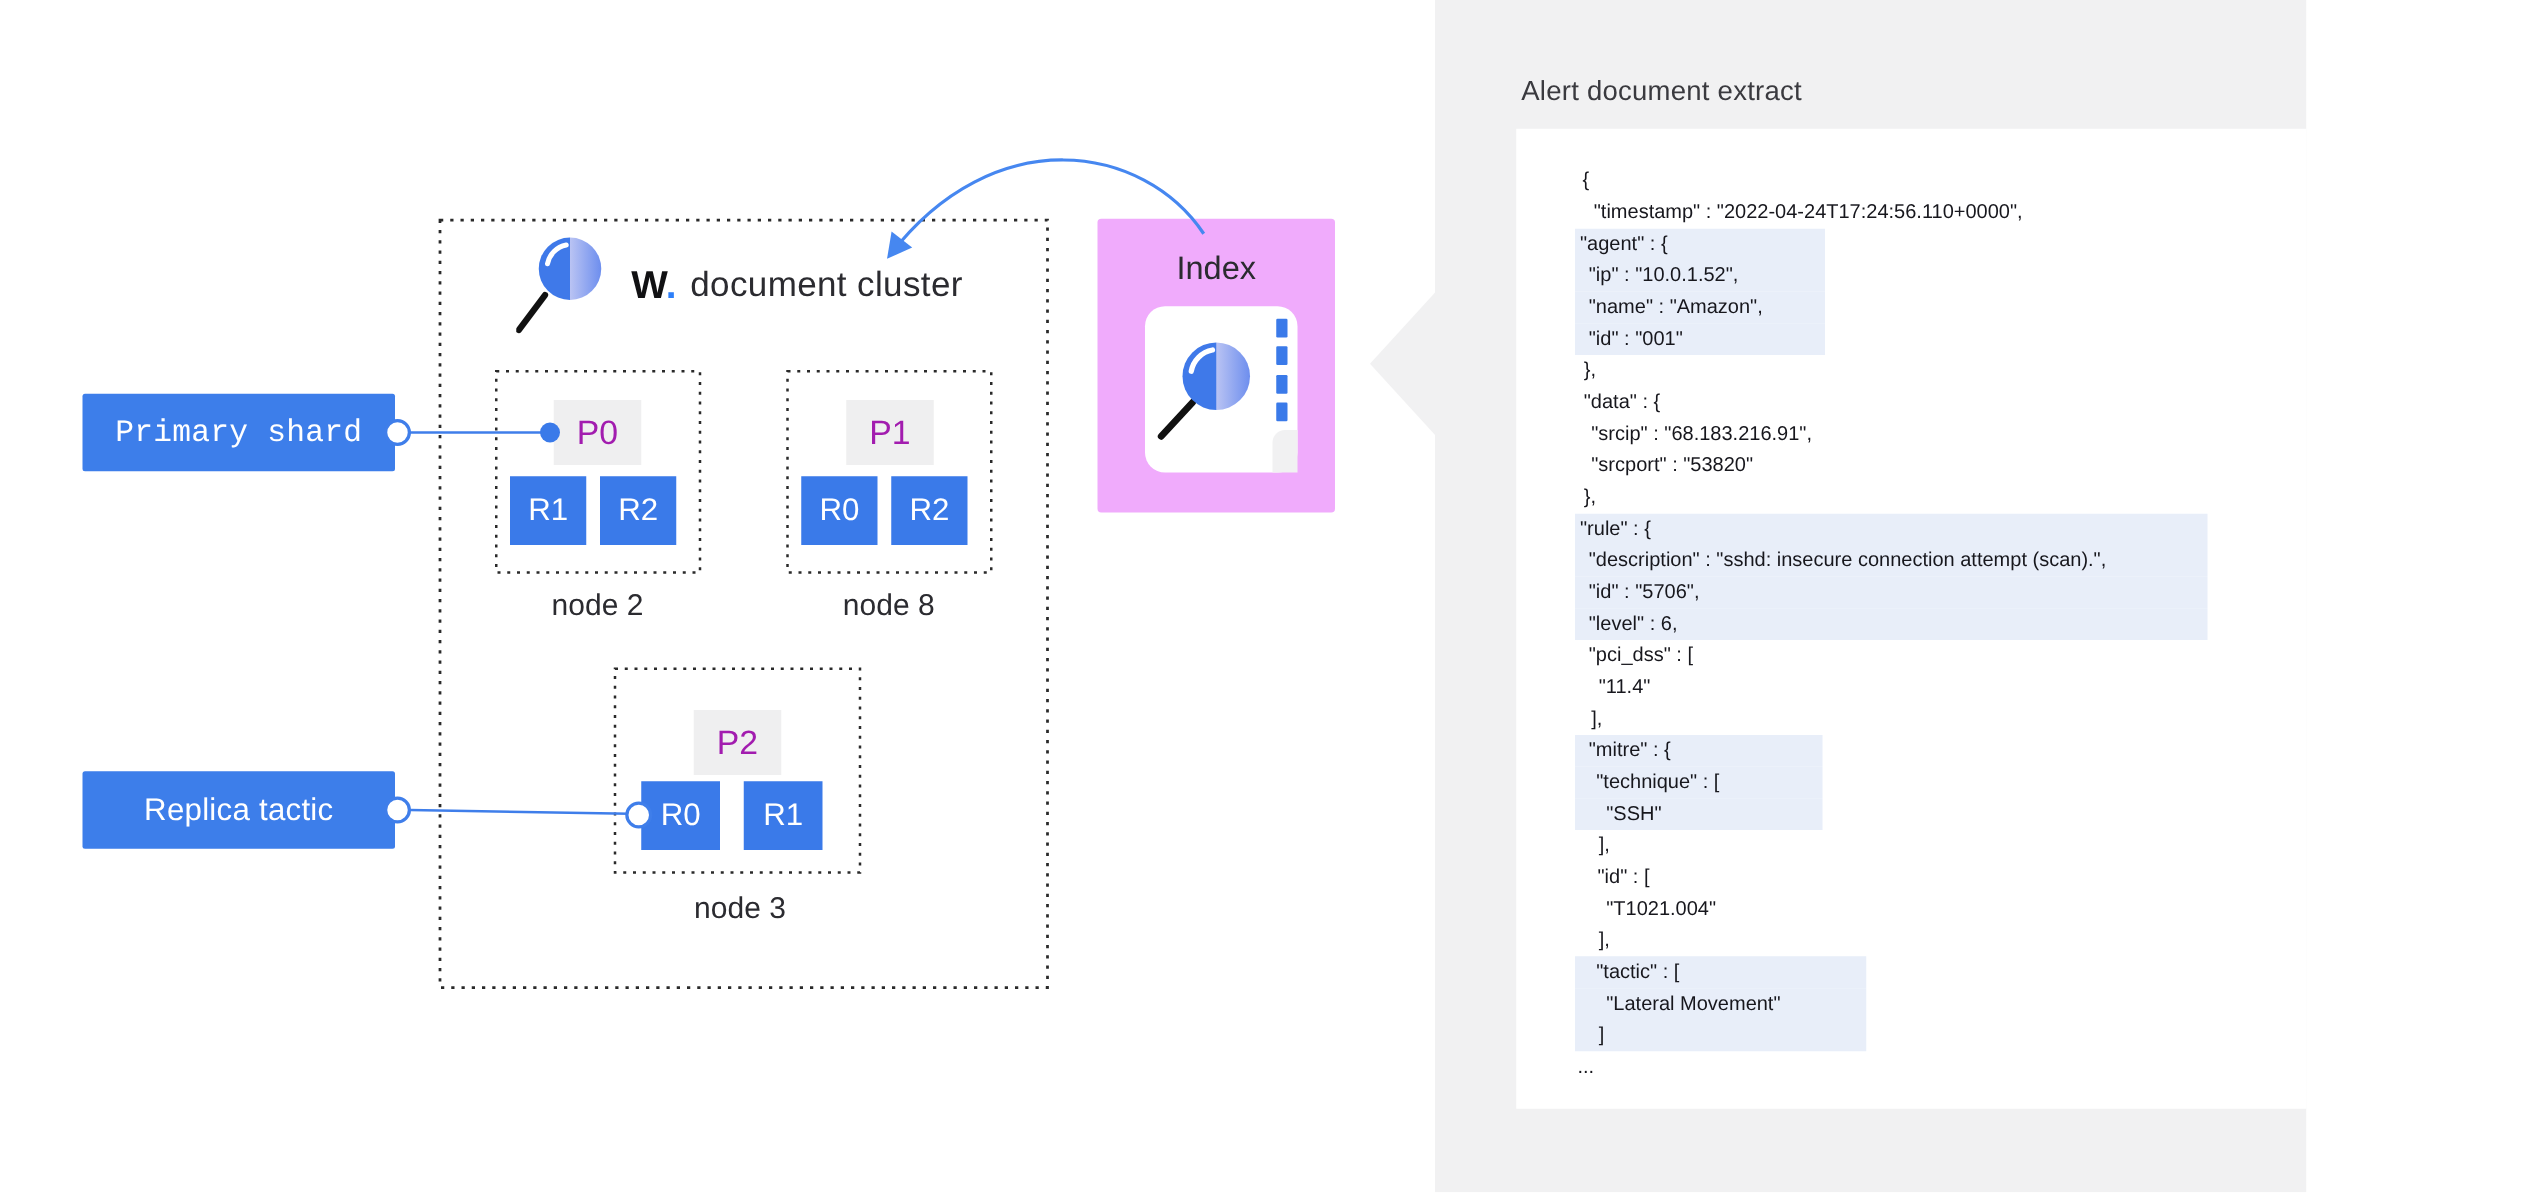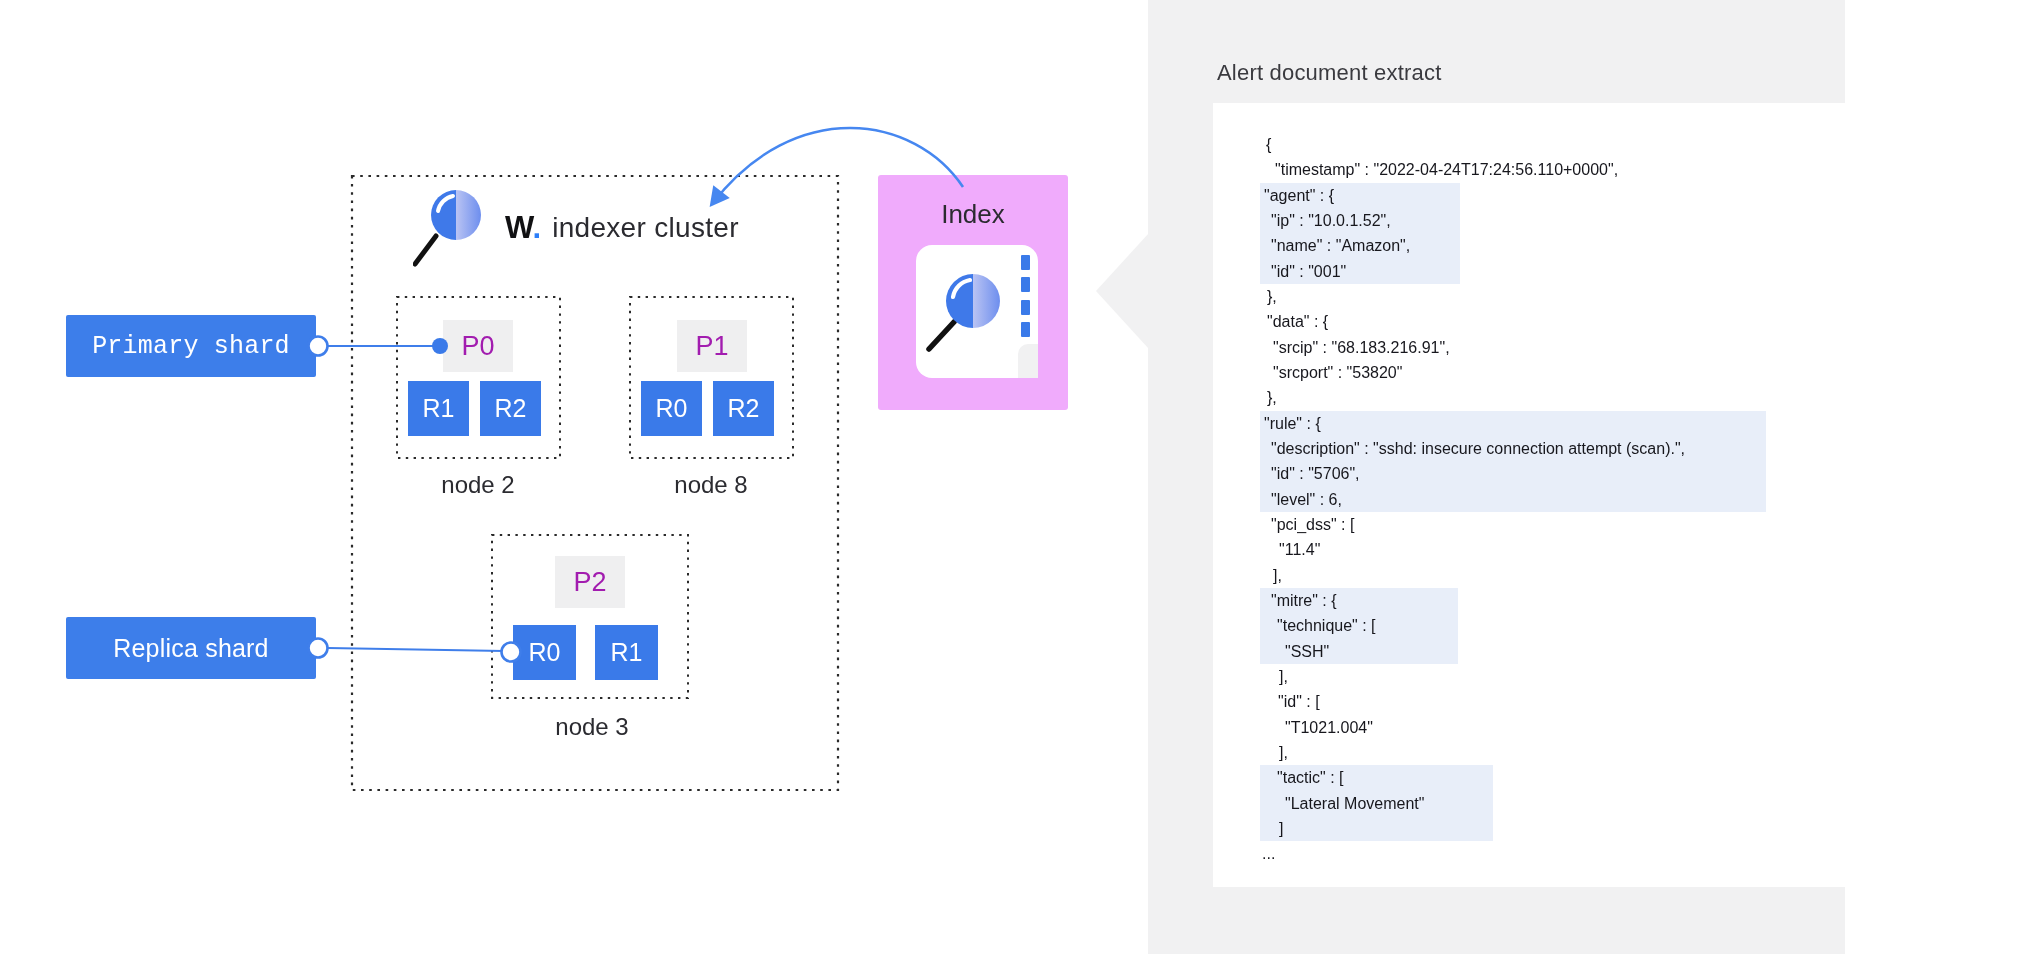--- a/index.html
+++ b/index.html
@@ -92,40 +92,40 @@
             <stop offset="0.5" stop-color="#3f79e9"></stop>
           <stop offset="0.505" stop-color="#b9c3f3"></stop>
             <stop offset="1" stop-color="#6d8eee"></stop>
         </linearGradient>
       </defs>
       <line x1="23" y1="54" x2="2" y2="82" stroke="#111111" stroke-width="5" stroke-linecap="round"></line>
       <circle cx="43" cy="33" r="25" fill="url(#magGrad1)"></circle>
       <path d="M 25 29 A 19 19 0 0 1 40 14" fill="none" stroke="#ffffff" stroke-width="4" stroke-linecap="round"></path>
     </svg>
     <span class="brand"><span>W</span><span class="dot">.</span></span>
-    <span class="cluster-title">indexer cluster</span>
+    <span class="cluster-title">document cluster</span>
   </div>
 
   <div class="abs pbox" style="left:443px;top:320px;width:70px;height:52px;">P0</div>
   <div class="abs rbox" style="left:408px;top:381px;width:61px;height:55px;">R1</div>
   <div class="abs rbox" style="left:480px;top:381px;width:61px;height:55px;">R2</div>
   <div class="abs node-label" style="left:408px;top:471px;width:140px;">node 2</div>
 
   <div class="abs pbox" style="left:677px;top:320px;width:70px;height:52px;">P1</div>
   <div class="abs rbox" style="left:641px;top:381px;width:61px;height:55px;">R0</div>
   <div class="abs rbox" style="left:713px;top:381px;width:61px;height:55px;">R2</div>
   <div class="abs node-label" style="left:641px;top:471px;width:140px;">node 8</div>
 
-  <div class="abs pbox" style="left:555px;top:556px;width:70px;height:52px;">P2</div>
+  <div class="abs pbox" style="left:555px;top:568px;width:70px;height:52px;">P2</div>
   <div class="abs rbox" style="left:513px;top:625px;width:63px;height:55px;">R0</div>
   <div class="abs rbox" style="left:595px;top:625px;width:63px;height:55px;">R1</div>
   <div class="abs node-label" style="left:522px;top:713px;width:140px;">node 3</div>
 
   <div class="abs legend-box" style="left:66px;top:315px;font-family:Liberation Mono, monospace;">Primary shard</div>
-  <div class="abs legend-box" style="left:66px;top:617px;">Replica shard</div>
+  <div class="abs legend-box" style="left:66px;top:617px;">Replica tactic</div>
 
   <div class="abs index-card">
     <div class="index-label">Index</div>
     <div class="doc-icon">
       <svg width="122" height="133" viewBox="0 0 122 133" style="position:absolute;left:0;top:0;">
         <defs>
           <linearGradient id="magGrad2" x1="0" y1="0" x2="1" y2="0">
             <stop offset="0" stop-color="#3f79e9"></stop>
               <stop offset="0.5" stop-color="#3f79e9"></stop>
             <stop offset="0.505" stop-color="#b9c3f3"></stop>

